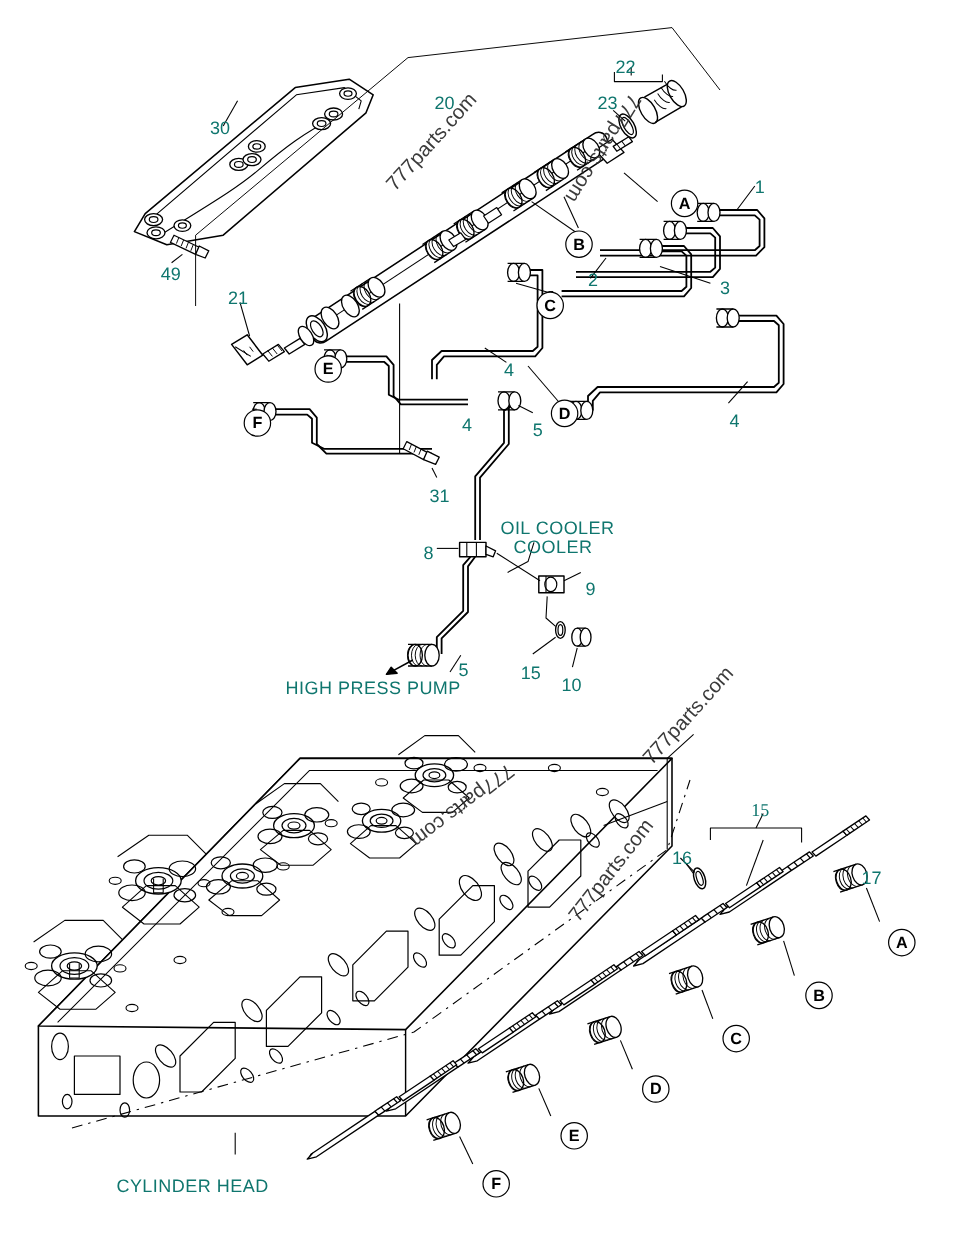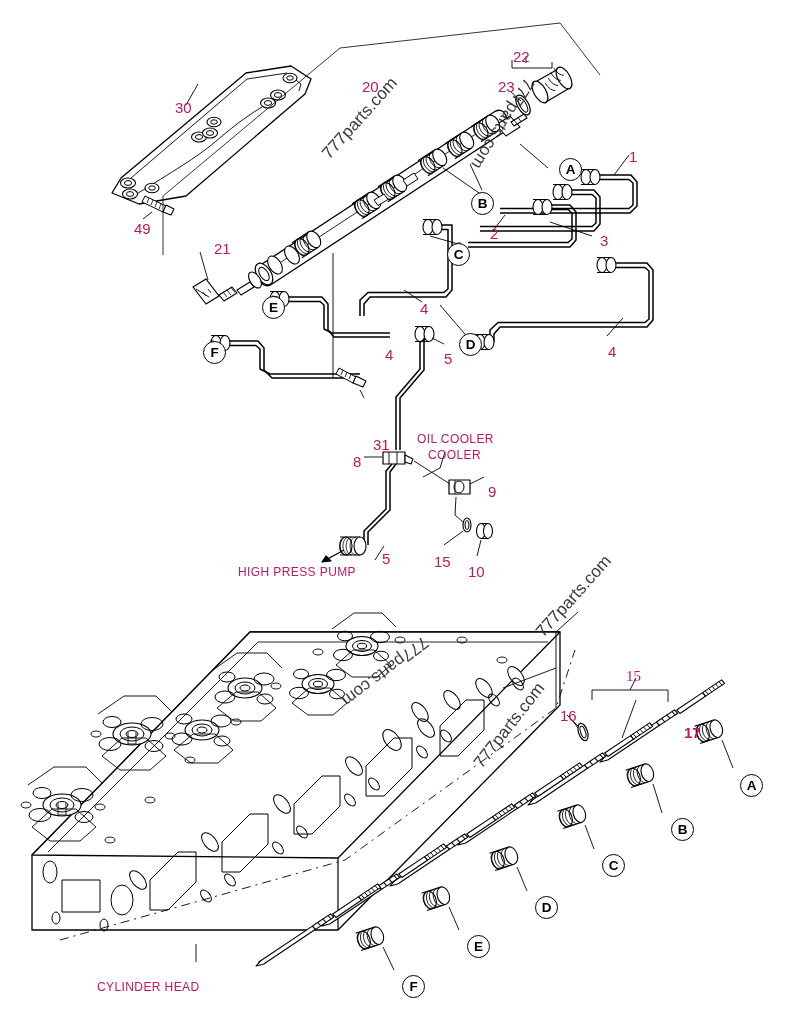--- a/index.html
+++ b/index.html
@@ -1,22 +1,22 @@
 <!DOCTYPE html>
 <html><head>
 <meta charset="utf-8">
 <title>Parts Diagram</title>
 <style>
   html,body{margin:0;padding:0;background:#ffffff;}
   body{font-family:"Liberation Sans",sans-serif;}
   #page{position:relative;width:800px;height:1035px;background:#fff;overflow:hidden;}
   #art{position:absolute;left:0;top:0;width:800px;height:1035px;}
-  .lbl{position:absolute;font-family:"Liberation Sans",sans-serif;color:#be185d;white-space:nowrap;}
+  .lbl{position:absolute;font-family:"Liberation Sans",sans-serif;color:#0f766e;white-space:nowrap;}
   .num{font-size:15px;}
-  .cap{font-size:12px;letter-spacing:.4px;}
+  .cap{font-size:15px;letter-spacing:.4px;}
   .cir{position:absolute;width:21px;height:21px;border:1.3px solid #000;border-radius:50%;
        display:flex;align-items:center;justify-content:center;font-size:13.5px;font-weight:bold;
        background:#fff;font-family:"Liberation Sans",sans-serif;}
   .wm{position:absolute;font-size:17px;color:#2b2b2b;font-family:"Liberation Sans",sans-serif;
       white-space:nowrap;opacity:.92;}
 </style>
 </head>
 <body>
 
 <div id="page">
@@ -467,36 +467,36 @@
       <path d="M196,944 L196,962" stroke="#000" stroke-width=".9"></path>
     </g>
   </svg>
 
   <div class="lbl num" style="left:175px;top:75px;margin-top:24px;">30</div>
   <div class="lbl num" style="left:362px;top:78px;">20</div>
   <div class="lbl num" style="left:513px;top:48px;">22</div>
   <div class="lbl num" style="left:498px;top:78px;">23</div>
   <div class="lbl num" style="left:629px;top:148px;">1</div>
   <div class="lbl num" style="left:134px;top:220px;">49</div>
-  <div class="lbl num" style="left:190px;top:240px;margin-left:24px;">21</div>
+  <div class="lbl num" style="left:190px;top:240px;">21</div>
   <div class="lbl num" style="left:490px;top:225px;">2</div>
   <div class="lbl num" style="left:600px;top:232px;">3</div>
   <div class="lbl num" style="left:420px;top:300px;">4</div>
   <div class="lbl num" style="left:385px;top:346px;">4</div>
   <div class="lbl num" style="left:608px;top:343px;">4</div>
   <div class="lbl num" style="left:444px;top:350px;">5</div>
-  <div class="lbl num" style="left:373px;top:405px;margin-top:31px;">31</div>
+  <div class="lbl num" style="left:358px;top:405px;">31</div>
   <div class="lbl num" style="left:353px;top:453px;">8</div>
   <div class="lbl num" style="left:488px;top:483px;">9</div>
   <div class="lbl num" style="left:382px;top:550px;">5</div>
   <div class="lbl num" style="left:434px;top:553px;">15</div>
   <div class="lbl num" style="left:468px;top:563px;">10</div>
   <div class="lbl num" style="left:626px;top:668px;font-family:Liberation Serif, serif;">15</div>
   <div class="lbl num" style="left:560px;top:707px;">16</div>
-  <div class="lbl num" style="left:684px;top:724px;font-weight:bold;">17</div>
+  <div class="lbl num" style="left:718px;top:724px;">17</div>
 
   <div class="cir" style="left:559px;top:158px;">A</div>
   <div class="cir" style="left:471px;top:192px;">B</div>
   <div class="cir" style="left:447px;top:243px;">C</div>
   <div class="cir" style="left:459px;top:333px;">D</div>
   <div class="cir" style="left:262px;top:296px;">E</div>
   <div class="cir" style="left:203px;top:341px;">F</div>
 
   <div class="cir" style="left:740px;top:774px;">A</div>
   <div class="cir" style="left:671px;top:818px;">B</div>

